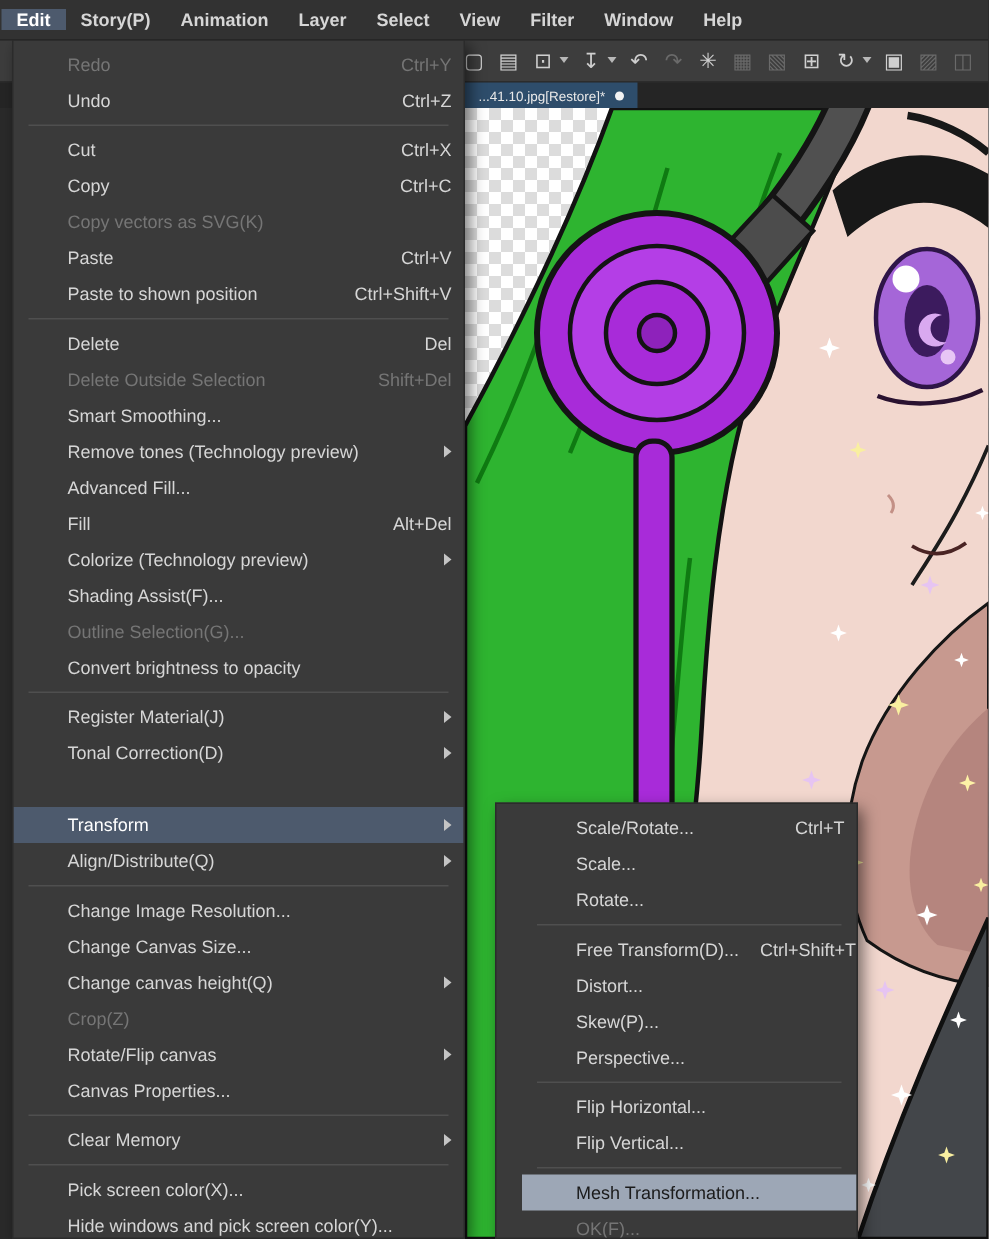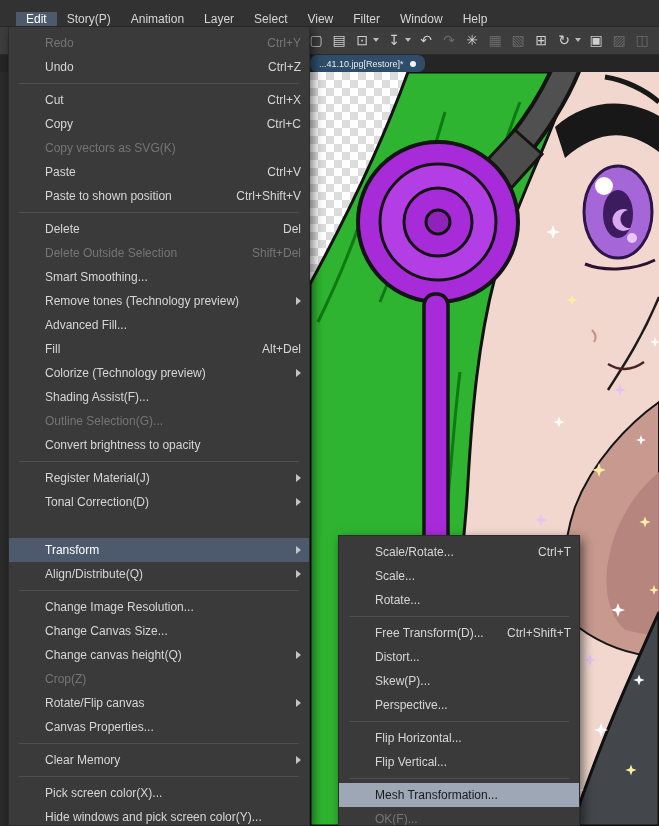--- a/index.html
+++ b/index.html
@@ -6,22 +6,22 @@
   body{
     width:659px;height:826px;position:relative;overflow:hidden;
     background:#2a2a2a;
     font-family:"Liberation Sans", sans-serif;
     -webkit-font-smoothing:antialiased;
   }
   
   .menubar{
     position:absolute;top:0;left:0;right:0;height:26px;
     background:var(--menubar-bg,#323232);
-    display:flex;align-items:flex-end;padding-left:16px;
-    border-bottom:1px solid #262626;z-index:120;
+    display:flex;align-items:center;padding-left:1px;
+    border-bottom:1px solid #262626;z-index:120;font-weight:bold;
   }
   .mb-item{
     color:var(--menu-text,#d6d6d6);font-size:12px;
     display:flex;align-items:center;padding:0 10px;cursor:default;
   }
   .mb-item.active{background:var(--highlight-strong,#4d5a6d);color:#fff;}
   
   .toolbar{
     position:absolute;top:26px;left:0;right:0;height:29px;
     background:var(--toolbar-bg,#3d3d3d);
@@ -41,34 +41,34 @@
   }
   
   .tabbar{
     position:absolute;top:55px;left:0;right:0;height:17px;
     background:#252525;z-index:15;
   }
   .tab{
     position:absolute;left:310px;top:0;height:17px;
     background:var(--tab-bg,#2e4d6b);color:#e9e9e9;
     font-size:9px;display:flex;align-items:center;gap:6px;
-    padding:0 9px;box-sizing:border-box;border-radius:7px;
+    padding:0 9px;box-sizing:border-box;
   }
   .tab-dot{width:6px;height:6px;border-radius:50%;background:#f2f2f2;}
   
   .canvas{position:absolute;left:310px;top:72px;width:349px;height:754px;z-index:10;background:#fff;}
   .canvas svg{display:block;}
   
   .menu{
     position:absolute;background:var(--menu-bg,#3a3a3a);
     border:1px solid #2b2b2b;box-shadow:3px 4px 10px rgba(0,0,0,.55);
     padding:4px 0;box-sizing:border-box;overflow:hidden;
   }
   #edit-menu{left:8px;top:26px;width:302px;height:800px;z-index:100;}
-  #transform-submenu{left:338px;top:535px;width:242px;height:291px;z-index:110;}
+  #transform-submenu{left:330px;top:535px;width:242px;height:291px;z-index:110;padding-left:17px;}
   .menu-item{
     height:24px;display:flex;align-items:center;
     padding:0 8px 0 36px;font-size:12px;
     color:var(--menu-text,#d6d6d6);cursor:default;white-space:nowrap;
   }
   .menu-item.disabled{color:var(--menu-disabled-text,#757575);}
   .menu-item.hl-strong{background:var(--highlight-strong,#4d5a6d);color:#ffffff;margin-top:24px;}
   .menu-item.hl-light{background:var(--highlight-light,#9da7b6);color:var(--highlight-light-text,#1b1b1b);}
   .mi-right{margin-left:auto;display:flex;align-items:center;gap:4px;padding-left:14px;}
   .mi-shortcut{font-size:12px;}

